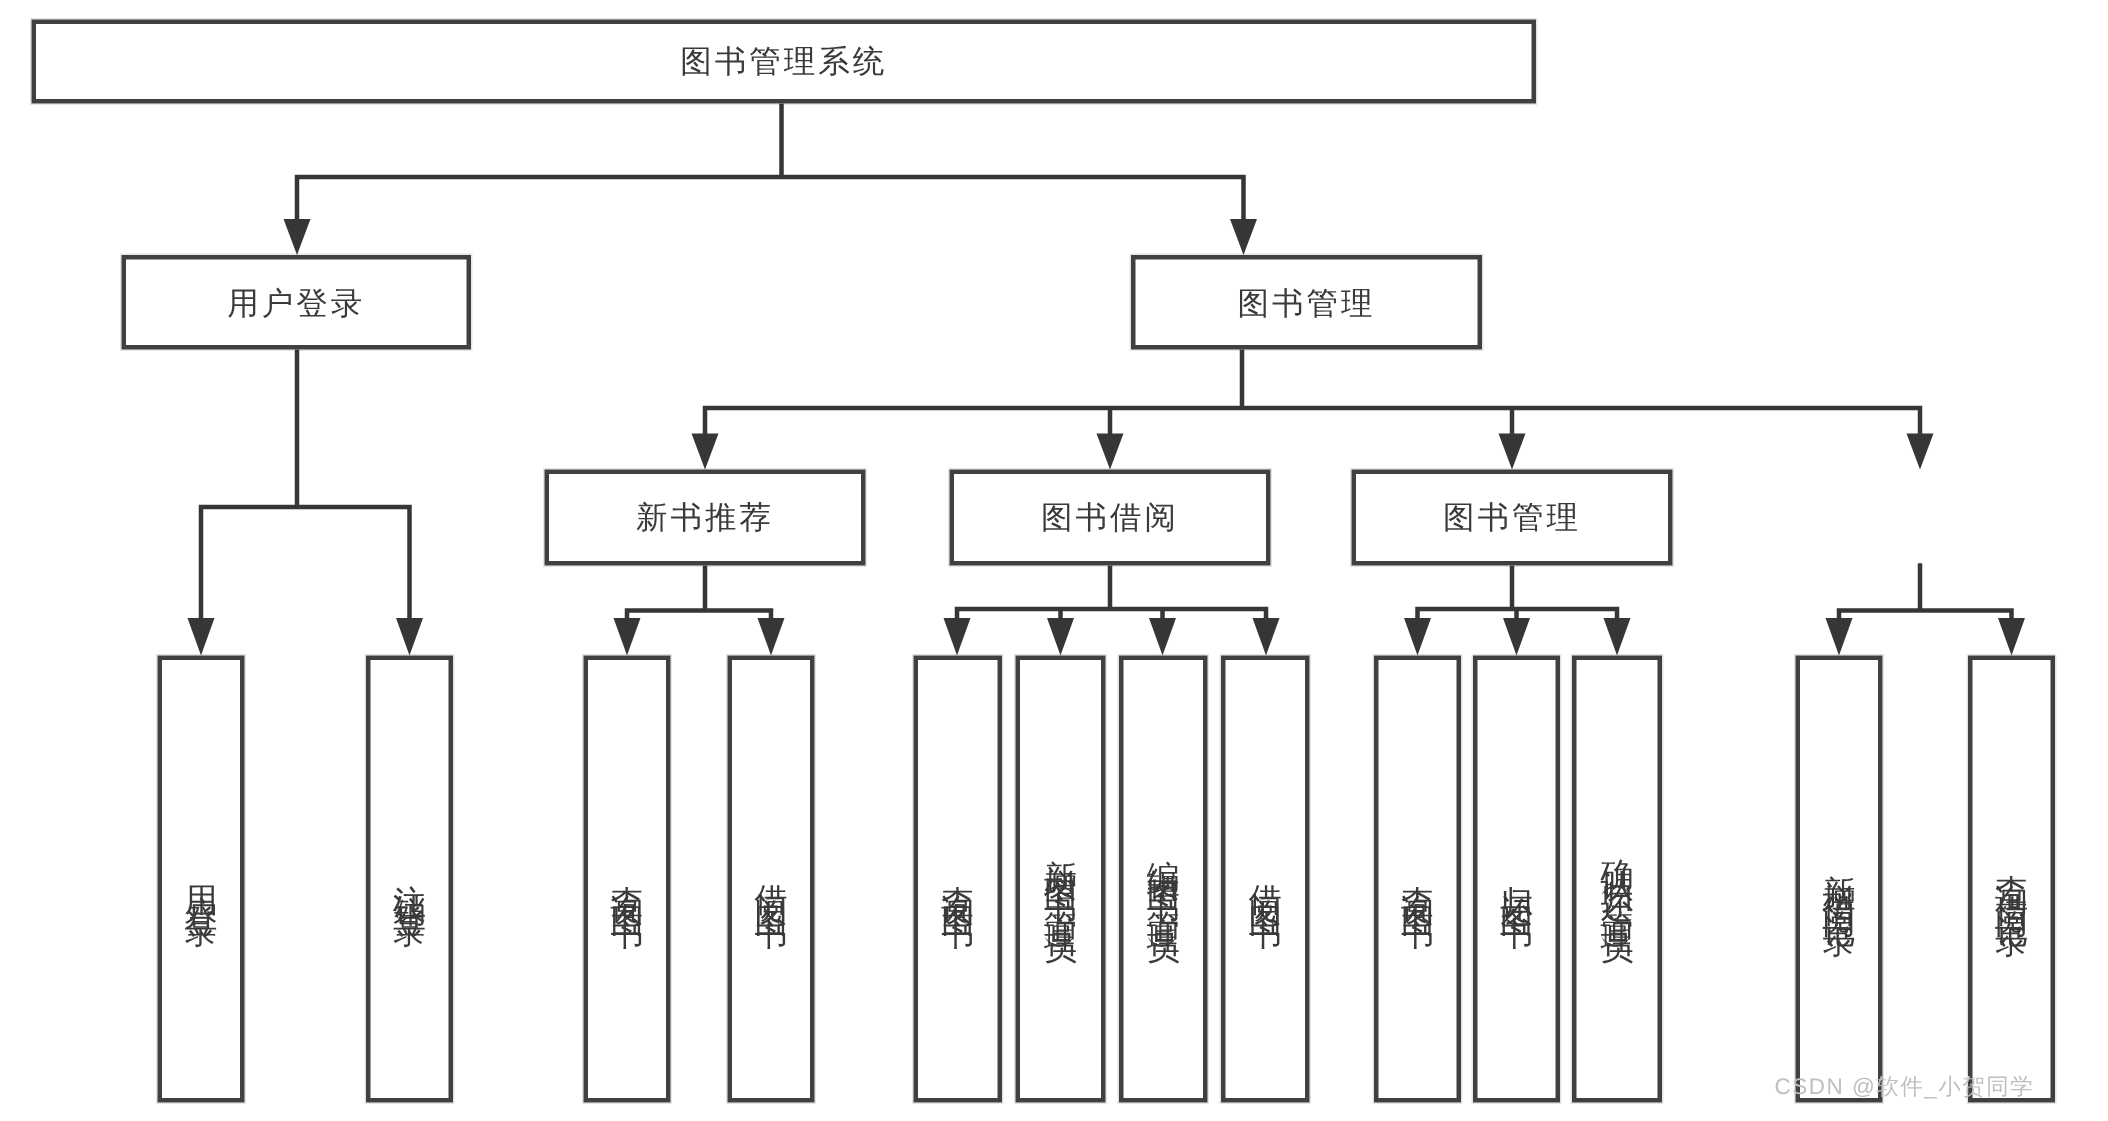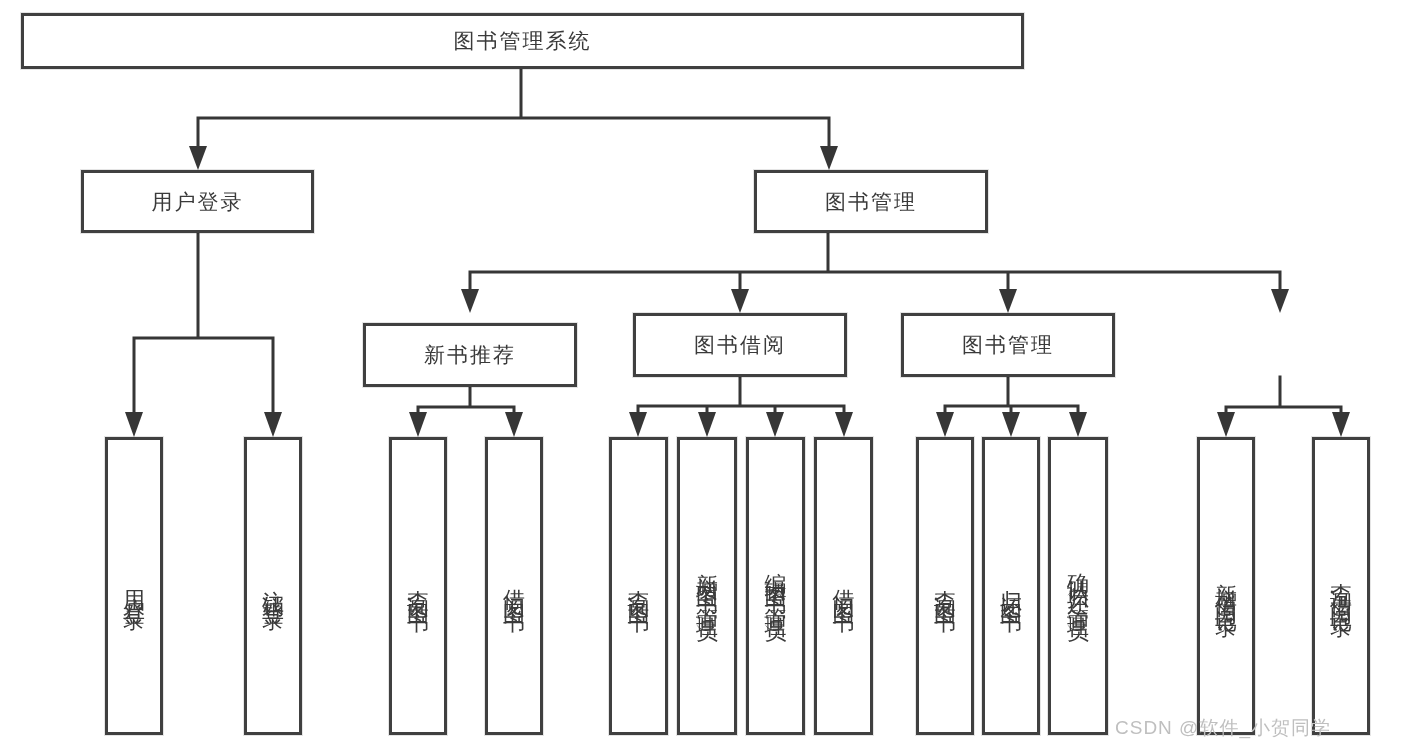--- a/index.html
+++ b/index.html
@@ -48,45 +48,45 @@
     font-size: 22px;
     letter-spacing: 7px;
     line-height: 1;
   }
   
   .n-root   { left: 21px;  top: 13px;  width: 1003px; height: 56px; }
   
   .n-user-login { left: 81px;  top: 170px; width: 233px; height: 63px; }
   .n-book-mgmt  { left: 754px; top: 170px; width: 234px; height: 63px; }
   
-  .n-newbook  { left: 363px;  top: 323px; width: 214px; height: 64px; }
+  .n-newbook  { left: 363px;  top: 313px; width: 214px; height: 64px; }
   .n-borrow   { left: 633px;  top: 313px; width: 214px; height: 64px; }
   .n-current  { left: 901px;  top: 313px; width: 214px; height: 64px; }
   .n-records  { left: 1172px; top: 313px; width: 216px; height: 64px; }
   
   .v-node { top: 437px; height: 298px; width: 58px; }
   .l-a1 { left: 105px; }
   .l-a2 { left: 244px; }
   .l-b1 { left: 389px; }
   .l-b2 { left: 485px; }
   .l-c1 { left: 609px; width: 59px; }
   .l-c2 { left: 677px; width: 60px; }
   .l-c3 { left: 746px; width: 59px; }
   .l-c4 { left: 814px; width: 59px; }
   .l-d1 { left: 916px; }
   .l-d2 { left: 982px; }
   .l-d3 { left: 1048px; width: 60px; }
   .l-e1 { left: 1197px; }
   .l-e2 { left: 1312px; }
   #watermark {
     position: absolute;
-    left: 1115px;
+    left: 1183px;
     top: 715px;
     z-index: 5;
-    font-size: 19px;
+    font-size: 15px;
     color: #bfbfbf;
     letter-spacing: 1px;
     white-space: nowrap;
   }
 </style>
 </head>
 <body>
 
 <div id="canvas">
 

